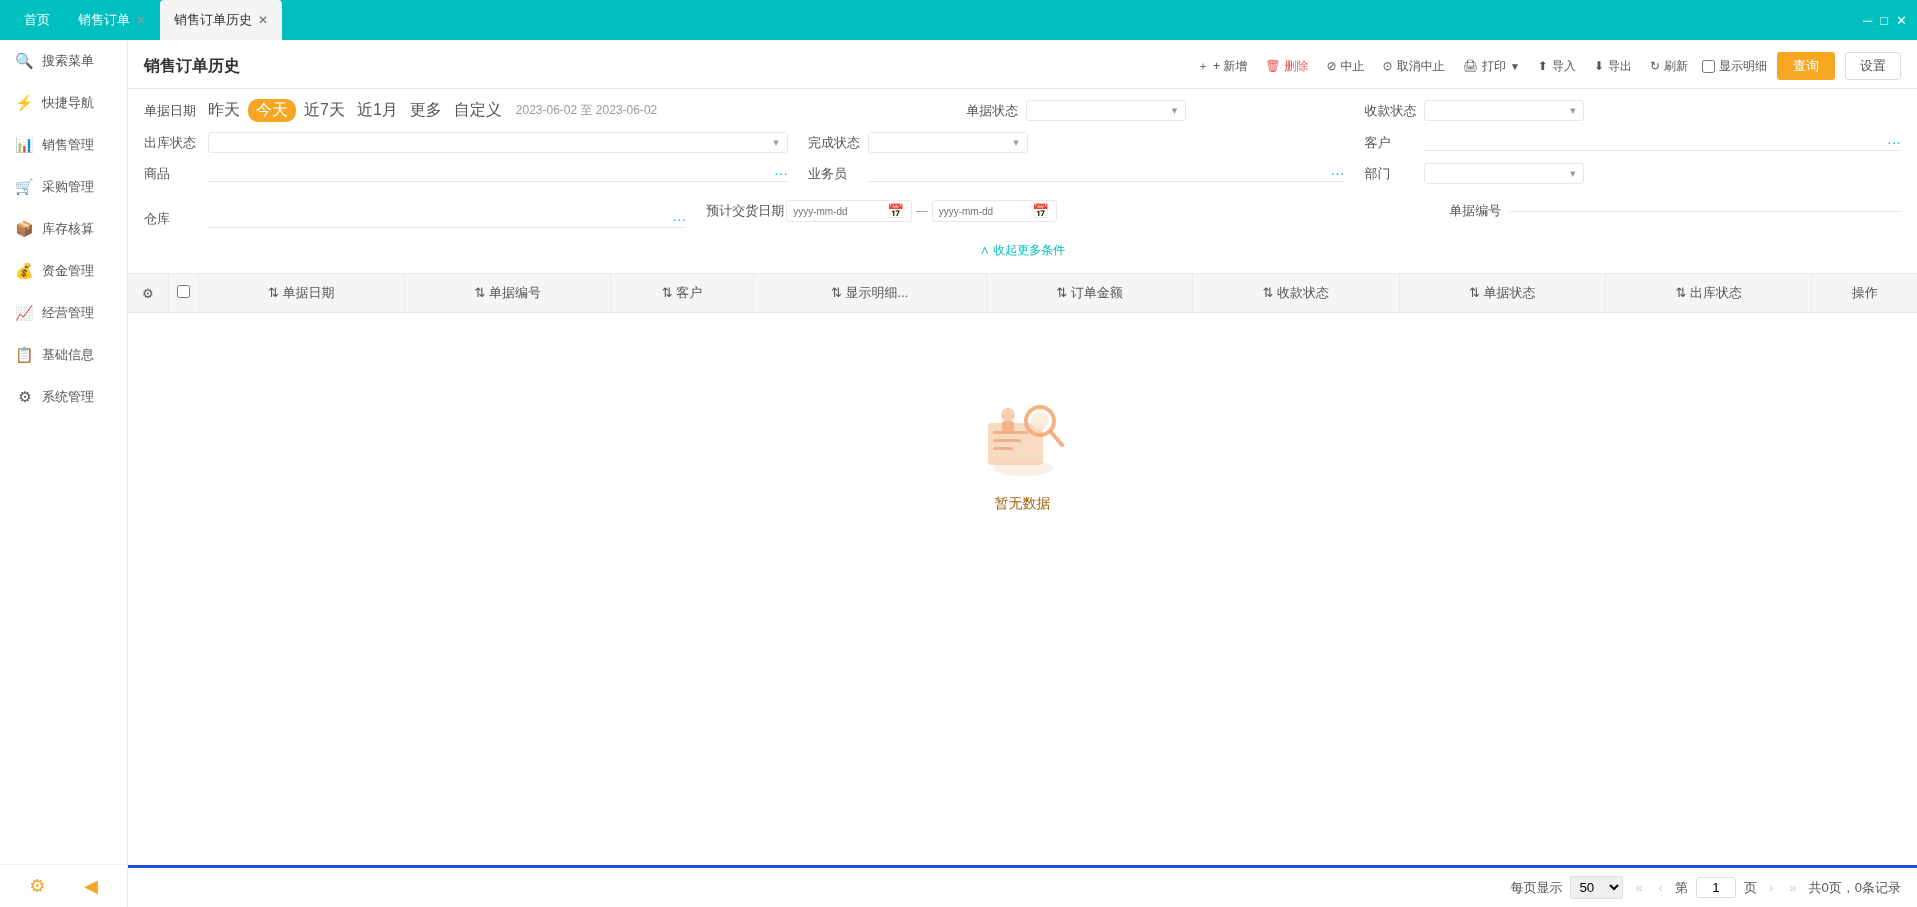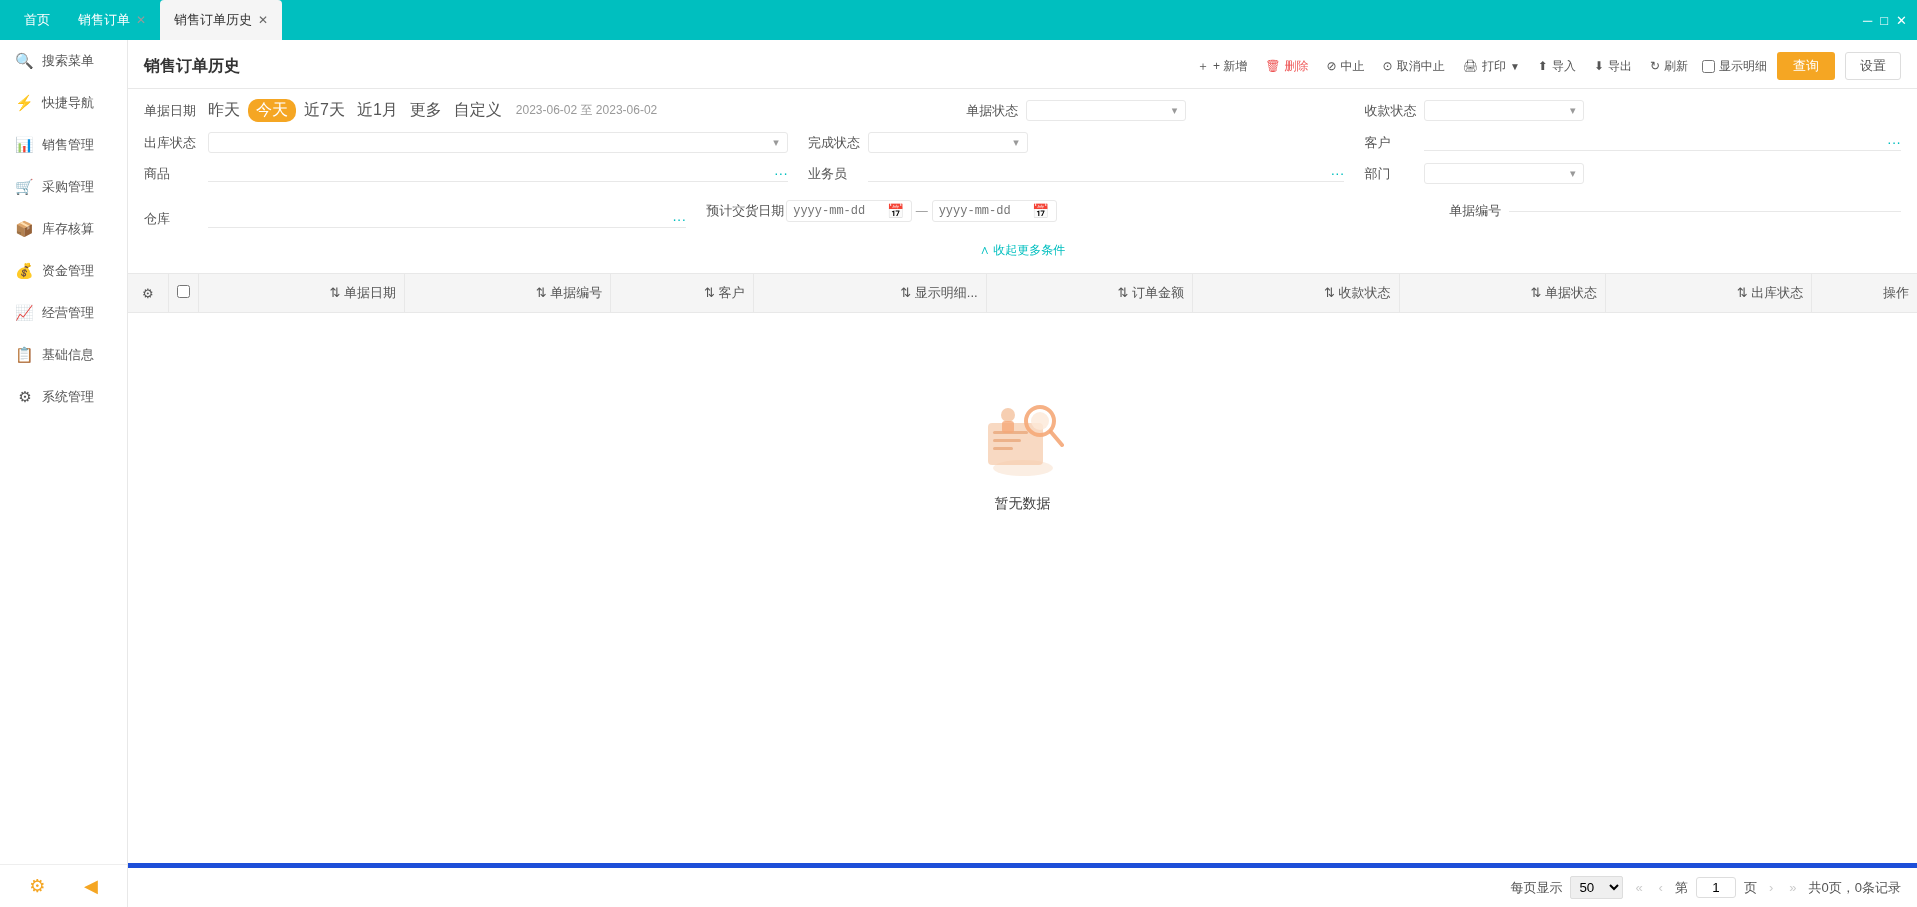--- a/index.html
+++ b/index.html
@@ -46,37 +46,37 @@
     .date-tag.active { background: #f5a623; color: #fff; border-radius: 10px; padding: 1px 8px; }
     .date-range { font-size: 12px; color: #999; margin-left: 6px; }
     .filter-select { display: flex; align-items: center; border: 1px solid #e8e8e8; border-radius: 3px; padding: 3px 8px; background: #fff; min-width: 160px; cursor: pointer; }
     .filter-select .sel-text { flex: 1; font-size: 12px; color: #999; }
     .filter-select .chevron { color: #999; font-size: 11px; }
     .filter-dots { color: #00bfbf; cursor: pointer; font-size: 14px; margin-left: 6px; }
     .collapse-bar { text-align: center; padding: 4px; color: #00bfbf; font-size: 12px; cursor: pointer; }
 
     
     .date-input-wrap { display: flex; align-items: center; gap: 4px; border: 1px solid #e8e8e8; border-radius: 3px; padding: 2px 6px; }
-    .date-input-wrap input { border: none; outline: none; font-size: 12px; color: #999; width: 90px; font-family: Liberation Mono, monospace; }
+    .date-input-wrap input { border: none; outline: none; font-size: 10px; color: #999; width: 90px; }
     .date-input-wrap .cal-icon { color: #00bfbf; cursor: pointer; font-size: 14px; }
     .date-dash { color: #999; font-size: 12px; padding: 0 4px; }
 
     
     .table-area { flex: 1; background: #fff; overflow: auto; margin: 0; }
     table { width: 100%; border-collapse: collapse; font-size: 13px; }
     thead tr { background: #f5f5f5; border-bottom: 1px solid #e8e8e8; }
-    thead th { padding: 10px 8px; text-align: right; font-weight: normal; color: #555; white-space: nowrap; border-right: 1px solid #e8e8e8; position: relative; }
+    thead th { padding: 10px 8px; text-align: center; font-weight: normal; color: #555; white-space: nowrap; border-right: 1px solid #e8e8e8; position: relative; }
     thead th:last-child { border-right: none; }
     .th-settings { width: 40px; text-align: center; }
     .th-check { width: 30px; text-align: center; }
     .empty-state { display: flex; flex-direction: column; align-items: center; justify-content: center; padding: 80px 0; }
-    .empty-text { color: #404040; font-size: 14px; margin-top: 12px; }
-
-    
-    .pagination { display: flex; align-items: center; justify-content: flex-end; padding: 8px 16px; background: #fff; border-top: 5px solid #1d4ed8; font-size: 13px; color: #555; gap: 8px; flex-shrink: 0; }
+    .empty-text { color: #a16207; font-size: 14px; margin-top: 12px; }
+
+    
+    .pagination { display: flex; align-items: center; justify-content: flex-end; padding: 8px 16px; background: #fff; border-top: 3px solid #1d4ed8; font-size: 13px; color: #555; gap: 8px; flex-shrink: 0; }
     .pagination select { border: 1px solid #ddd; border-radius: 2px; padding: 2px 4px; }
     .pagination .page-input { border: 1px solid #ddd; border-radius: 3px; padding: 2px 6px; width: 40px; text-align: center; }
     .pagination .pg-btn { cursor: pointer; color: #555; padding: 2px 4px; }
     .pagination .pg-btn.disabled { color: #ccc; cursor: default; }
 
     
     .empty-illustration { display: flex; align-items: center; justify-content: center; }
   </style>
 </head>
 <body>

